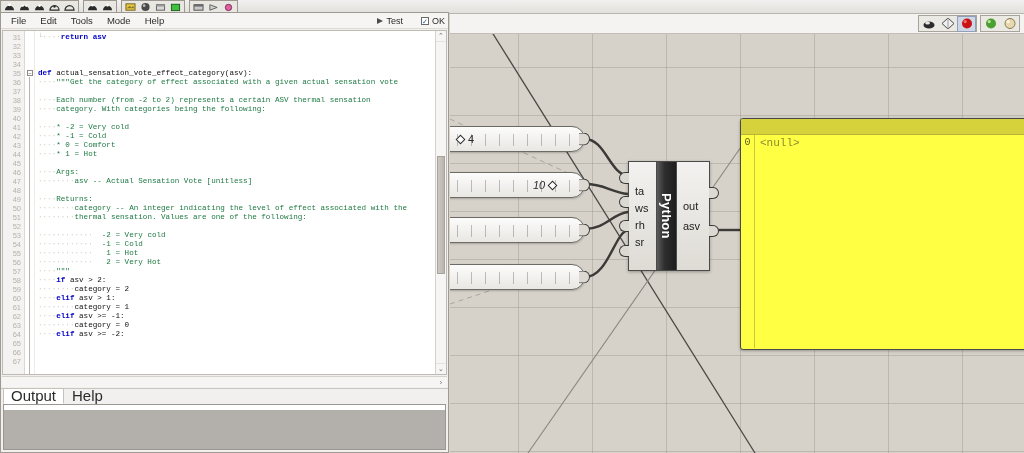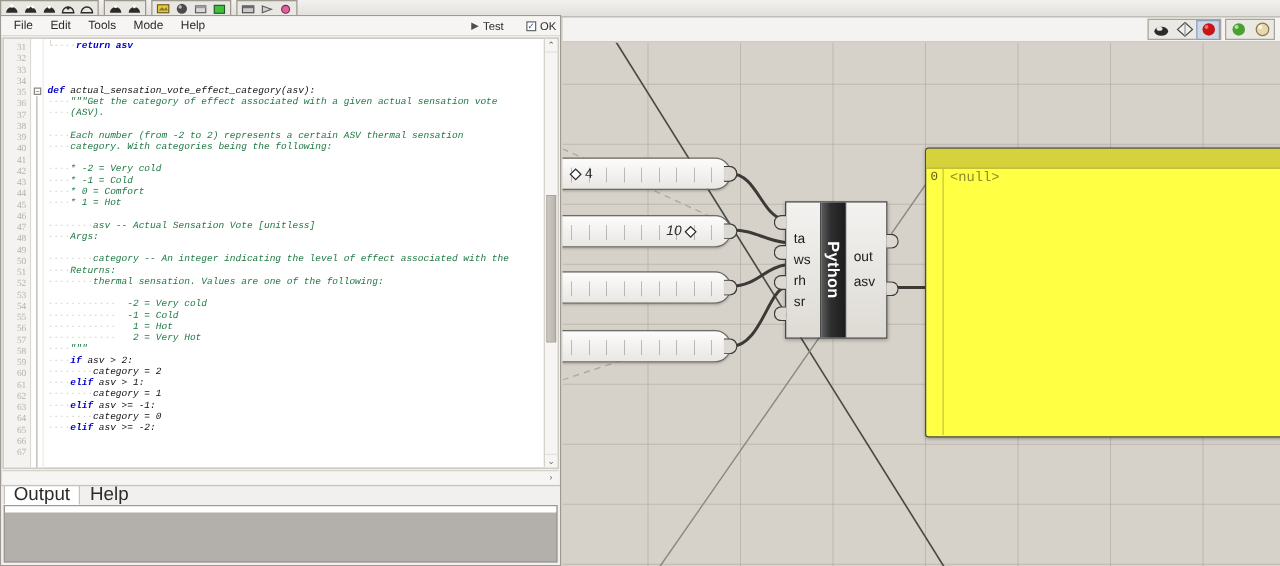--- a/index.html
+++ b/index.html
@@ -192,21 +192,21 @@
   .ed-codewrap {
     position: relative; flex: 1;
     background: #ffffff; border: 1px solid #bfbbb4; margin: 1px;
     display: flex; overflow: hidden;
   }
   .gutter {
     width: 22px; background: #f4f3f1; border-right: 1px solid #dcd8d1;
     padding-top: 2px; flex: 0 0 22px;
   }
   .gutter div {
-    font-family: Liberation Serif, serif; font-size: 7.5px;
+    font-family: Liberation Sans, sans-serif; font-size: 7.5px;
     color: #b6b2ab; text-align: right; padding-right: 3px;
     height: 9px; line-height: 9px;
   }
   .fold {
     width: 10px; background: #ffffff; border-right: 1px solid #eeebe5;
     padding-top: 2px; flex: 0 0 10px; position: relative;
   }
   .fold-box {
     position: absolute; left: 2px; width: 6px; height: 6px;
     border: 1px solid #8e8a83; background: #fff;
@@ -214,21 +214,21 @@
     font-family: "Liberation Mono", monospace;
   }
   .fold-line {
     position: absolute; left: 4px; width: 1px; background: #b8b4ad;
   }
   .code {
     flex: 1; padding: 2px 0 0 3px; overflow: hidden; position: relative;
   }
   .cl {
     font-family: "Liberation Mono", monospace; font-size: 7.6px;
-    height: 9px; line-height: 9px; white-space: pre; color: #1c7a3e; font-style: italic;
+    height: 9px; line-height: 9px; white-space: pre; color: #1c7a3e;
   }
   .tk-kw { color: #0000c8; font-weight: bold; }
   .tk-fn { color: #111111; }
   .tk-pl { color: #111111; }
   .tk-doc { color: #1f7a44; }
   .tk-ind { color: #cfcbc4; }
   .ed-vscroll {
     position: absolute; right: 0; top: 0; bottom: 0; width: 11px;
     background: #f6f5f3; border-left: 1px solid #d6d2cb;
   }
@@ -548,35 +548,34 @@
           <div class="fold-box" style="top: 39px;">−</div>
           <div class="fold-line" style="top: 46px; height: 315px;"></div>
         </div>
       <div class="code" id="code">
           <div class="cl"><span class="tk-ind">└····</span><span class="tk-kw">return asv</span></div>
           <div class="cl">&nbsp;</div>
           <div class="cl">&nbsp;</div>
           <div class="cl">&nbsp;</div>
           <div class="cl"><span class="tk-kw">def</span><span class="tk-fn"> actual_sensation_vote_effect_category(asv):</span></div>
           <div class="cl"><span class="tk-ind">····</span><span class="tk-doc">"""Get the category of effect associated with a given actual sensation vote</span></div>
-          <div class="cl"><span class="tk-ind">····</span><span class="tk-doc">(ASV).</span></div>
           <div class="cl">&nbsp;</div>
           <div class="cl"><span class="tk-ind">····</span><span class="tk-doc">Each number (from -2 to 2) represents a certain ASV thermal sensation</span></div>
           <div class="cl"><span class="tk-ind">····</span><span class="tk-doc">category. With categories being the following:</span></div>
           <div class="cl">&nbsp;</div>
           <div class="cl"><span class="tk-ind">····</span><span class="tk-doc">* -2 = Very cold</span></div>
           <div class="cl"><span class="tk-ind">····</span><span class="tk-doc">* -1 = Cold</span></div>
           <div class="cl"><span class="tk-ind">····</span><span class="tk-doc">* 0 = Comfort</span></div>
           <div class="cl"><span class="tk-ind">····</span><span class="tk-doc">* 1 = Hot</span></div>
           <div class="cl">&nbsp;</div>
+          <div class="cl"><span class="tk-ind">····</span><span class="tk-doc">Args:</span></div>
           <div class="cl"><span class="tk-ind">········</span><span class="tk-doc">asv -- Actual Sensation Vote [unitless]</span></div>
-          <div class="cl"><span class="tk-ind">····</span><span class="tk-doc">Args:</span></div>
-          <div class="cl">&nbsp;</div>
+          <div class="cl">&nbsp;</div>
+          <div class="cl"><span class="tk-ind">····</span><span class="tk-doc">Returns:</span></div>
           <div class="cl"><span class="tk-ind">········</span><span class="tk-doc">category -- An integer indicating the level of effect associated with the</span></div>
-          <div class="cl"><span class="tk-ind">····</span><span class="tk-doc">Returns:</span></div>
           <div class="cl"><span class="tk-ind">········</span><span class="tk-doc">thermal sensation. Values are one of the following:</span></div>
           <div class="cl">&nbsp;</div>
           <div class="cl"><span class="tk-ind">············  </span><span class="tk-doc">-2 = Very cold</span></div>
           <div class="cl"><span class="tk-ind">············  </span><span class="tk-doc">-1 = Cold</span></div>
           <div class="cl"><span class="tk-ind">············   </span><span class="tk-doc">1 = Hot</span></div>
           <div class="cl"><span class="tk-ind">············   </span><span class="tk-doc">2 = Very Hot</span></div>
           <div class="cl"><span class="tk-ind">····</span><span class="tk-doc">"""</span></div>
           <div class="cl"><span class="tk-ind">····</span><span class="tk-pl"><span class="tk-kw">if</span> asv &gt; 2:</span></div>
           <div class="cl"><span class="tk-ind">········</span><span class="tk-pl">category = 2</span></div>
           <div class="cl"><span class="tk-ind">····</span><span class="tk-pl"><span class="tk-kw">elif</span> asv &gt; 1:</span></div>

